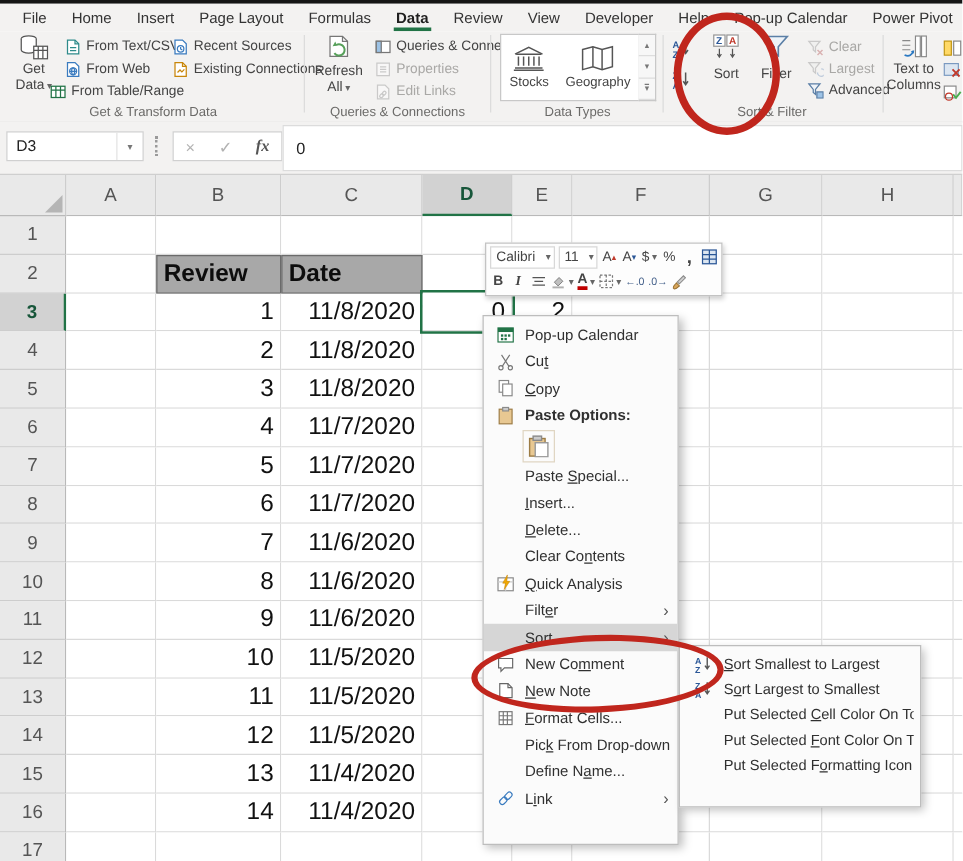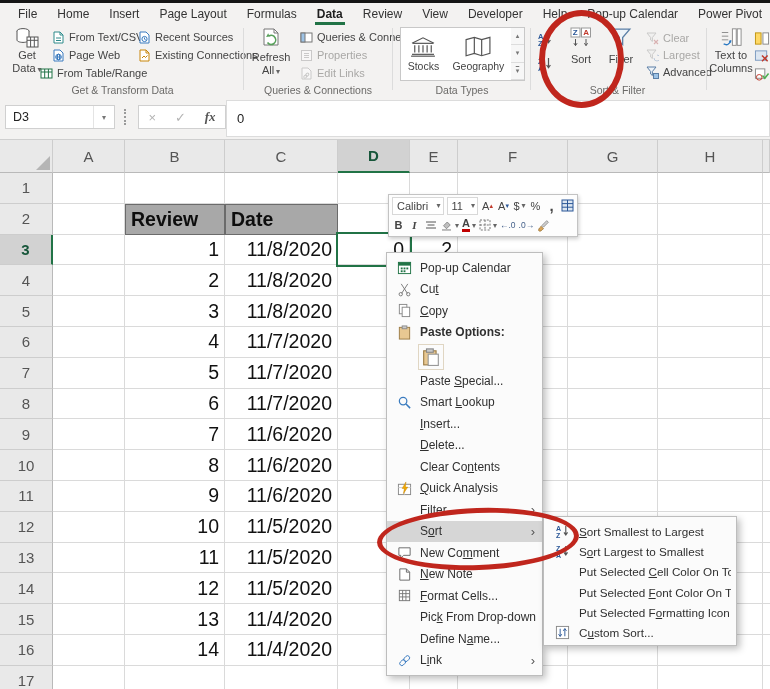--- a/index.html
+++ b/index.html
@@ -139,21 +139,21 @@
   </div>
   <div class="rsmall" style="left:52px;top:22px">
     <span>
         <svg width="13" height="13" viewBox="0 0 13 13">
           <path d="M2 1 h6 l3 3 v8 H2 Z" fill="#fff" stroke="#3a7bbf"></path>
           <circle cx="6.5" cy="8" r="2.8" fill="none" stroke="#3a7bbf"></circle>
           <line x1="3.7" y1="8" x2="9.3" y2="8" stroke="#3a7bbf"></line>
           <ellipse cx="6.5" cy="8" rx="1.2" ry="2.8" fill="none" stroke="#3a7bbf"></ellipse>
         </svg>
       </span>
-    <span>Page Web</span>
+    <span>From Web</span>
   </div>
   <div class="rsmall" style="left:40px;top:40px">
     <span>
         <svg width="13" height="13" viewBox="0 0 13 13">
           <rect x="1" y="2" width="11" height="9" fill="#fff" stroke="#217346"></rect>
           <line x1="1" y1="5" x2="12" y2="5" stroke="#217346"></line>
           <line x1="4.7" y1="2" x2="4.7" y2="11" stroke="#217346"></line>
           <line x1="8.4" y1="2" x2="8.4" y2="11" stroke="#217346"></line>
         </svg>
       </span>
@@ -734,29 +734,20 @@
           <rect x="4" y="0.8" width="6" height="3" fill="#cbcbcb" stroke="#8a8a8a"></rect>
           <rect x="5.5" y="5.5" width="9" height="10" fill="#fff" stroke="#999"></rect>
         </svg>
       </div>
     </div>
     <div class="menu-item">
       <span class="mi-icon"></span>
       <span class="mi-label">Paste <u>S</u>pecial...</span>
     </div>
     <div class="menu-item">
-      <span class="mi-icon">
-        <svg viewBox="0 0 16 16" fill="none">
-          <circle cx="6.5" cy="6.5" r="4" stroke="#3a7bbf" stroke-width="1.3"></circle>
-          <line x1="9.6" y1="9.6" x2="14" y2="14" stroke="#3a7bbf" stroke-width="1.6"></line>
-        </svg>
-      </span>
-      <span class="mi-label">Smart <u>L</u>ookup</span>
-    </div>
-    <div class="menu-item">
       <span class="mi-icon"></span>
       <span class="mi-label"><u>I</u>nsert...</span>
     </div>
     <div class="menu-item">
       <span class="mi-icon"></span>
       <span class="mi-label"><u>D</u>elete...</span>
     </div>
     <div class="menu-item">
       <span class="mi-icon"></span>
       <span class="mi-label">Clear Co<u>n</u>tents</span>
@@ -859,26 +850,16 @@
       <span class="mi-label">Put Selected <u>C</u>ell Color On Top</span>
     </div>
     <div class="menu-item">
       <span class="mi-icon"></span>
       <span class="mi-label">Put Selected <u>F</u>ont Color On Top</span>
     </div>
     <div class="menu-item">
       <span class="mi-icon"></span>
       <span class="mi-label">Put Selected F<u>o</u>rmatting Icon On Top</span>
     </div>
-    <div class="menu-item">
-      <span class="mi-icon">
-        <svg viewBox="0 0 16 16">
-          <rect x="1.5" y="1.5" width="13" height="13" fill="#fff" stroke="#888"></rect>
-          <path d="M5.5 4 v8 M3.8 9.8 l1.7 2.4 1.7-2.4" stroke="#2b5797" fill="none"></path>
-          <path d="M10.5 12 V4 M8.8 6.2 L10.5 3.8 12.2 6.2" stroke="#2b5797" fill="none"></path>
-        </svg>
-      </span>
-      <span class="mi-label">C<u>u</u>stom Sort...</span>
-    </div>
   </div>
 
 <div id="circle1" class="redcircle" style="border-color: rgb(192, 38, 29);"></div>
 <div id="circle2" class="redcircle" style="border-color: rgb(192, 38, 29);"></div>
 
 </body></html>

